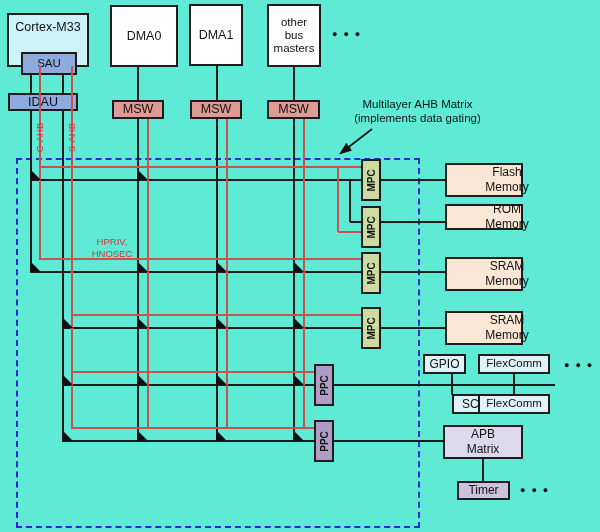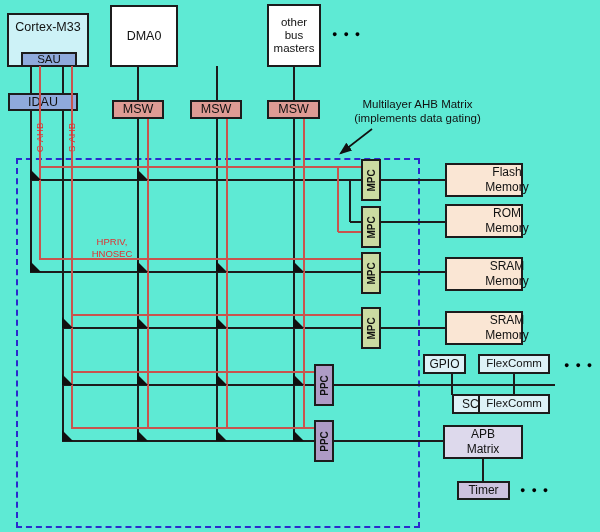--- a/index.html
+++ b/index.html
@@ -76,29 +76,32 @@
 
       <line x1="452" y1="374" x2="452" y2="395"></line>
       <line x1="514" y1="374" x2="514" y2="395"></line>
       <line x1="483" y1="458" x2="483" y2="482"></line>
     </g>
   </svg>
 
   <div class="box f-cortex" style="left:7px; top:13px; width:82px; height:54px; align-items:flex-start; padding-top:5px; font-size:12.5px;">
     <span>Cortex-M33</span>
   </div>
-  <div class="box f-sau" style="left:21px; top:52px; width:56px; height:15px; font-size:11.5px;justify-content:center;">
+  <div class="box f-sau" style="left:21px; top:52px; width:56px; height:23px; font-size:11.5px;justify-content:center;">
     <span>SAU</span>
   </div>
   <div class="box f-sau" style="left:8px; top:93px; width:70px; height:18px; font-size:12.5px;">
     <span>IDAU</span>
   </div>
 
   <div class="box f-white" style="left:110px; top:5px; width:68px; height:62px; font-size:12.5px;">
     <span>DMA0</span>
+  </div>
+  <div class="box f-white" style="left:189px; top:4px; width:54px; height:62px; font-size:12.5px;">
+    <span>DMA1</span>
   </div>
   <div class="box f-white" style="left:267px; top:4px; width:54px; height:63px; font-size:11.5px; line-height:13px; flex-direction:column;">
     <span>other</span>
     <span>bus</span>
     <span>masters</span>
   </div>
   <div class="ellipsis" style="left:332px; top:29px;">●●●</div>
 
   <div class="box f-msw" style="left:112px; top:100px; width:52px; height:19px; font-size:12.5px;">
     <span>MSW</span>
@@ -183,21 +186,21 @@
     <span class="vtext">PPC</span>
   </div>
   <div class="gate f-ppc" style="left:314px; top:420px; width:20px; height:42px;">
     <span class="vtext">PPC</span>
   </div>
 
   <div class="box f-mem" style="left:445px; top:163px; width:78px; height:34px; font-size:12px; line-height:15px; flex-direction:column;">
     <span>Flash</span>
     <span>Memory</span>
   </div>
-  <div class="box f-mem" style="left:445px; top:204px; width:78px; height:34px; font-size:12px; line-height:15px; flex-direction:column;">
+  <div class="box f-mem" style="left:445px; top:204px; width:78px; height:26px; font-size:12px; line-height:15px; flex-direction:column;">
     <span>ROM</span>
     <span>Memory</span>
   </div>
   <div class="box f-mem" style="left:445px; top:257px; width:78px; height:34px; font-size:12px; line-height:15px; flex-direction:column;">
     <span>SRAM</span>
     <span>Memory</span>
   </div>
   <div class="box f-mem" style="left:445px; top:311px; width:78px; height:34px; font-size:12px; line-height:15px; flex-direction:column;">
     <span>SRAM</span>
     <span>Memory</span>

